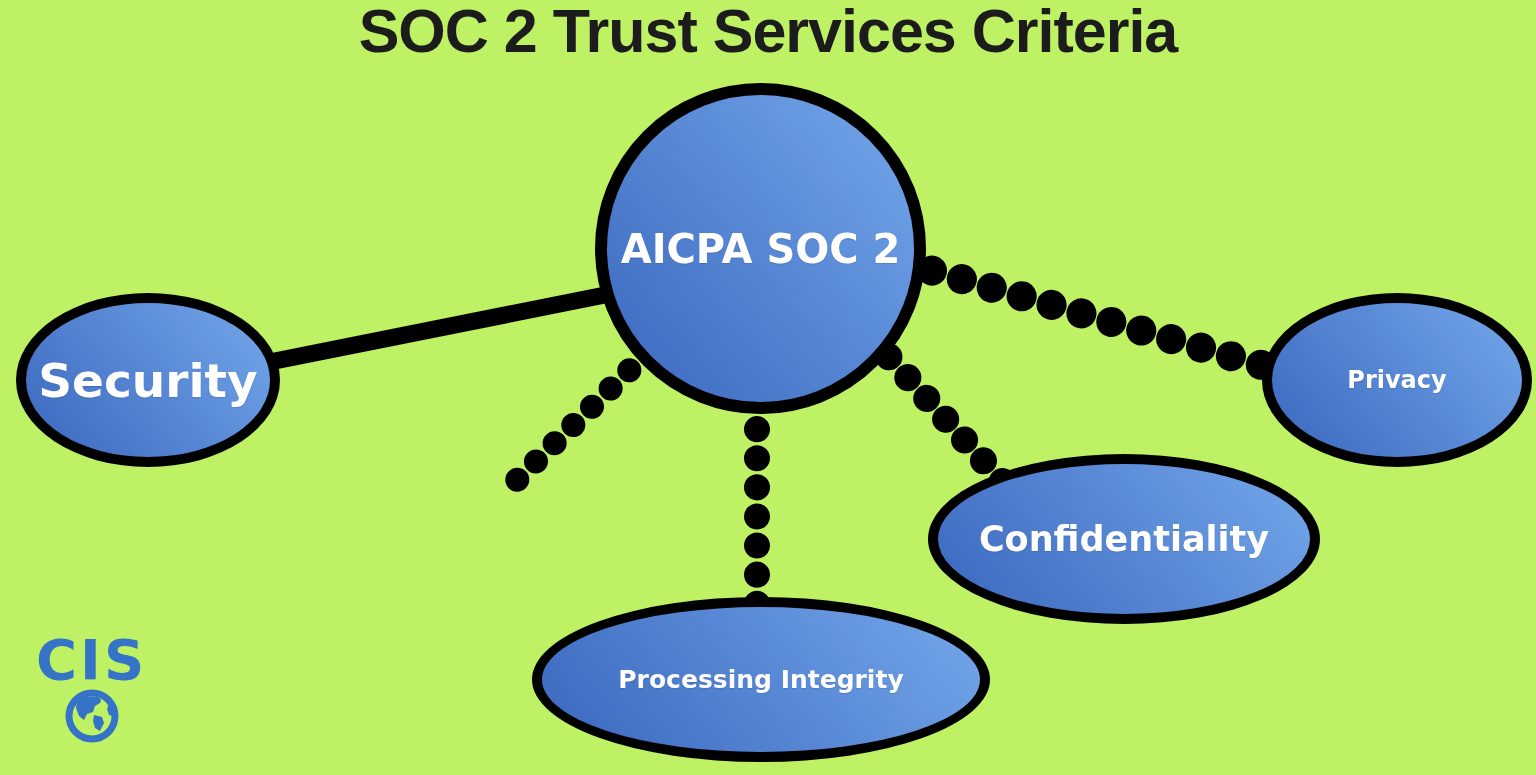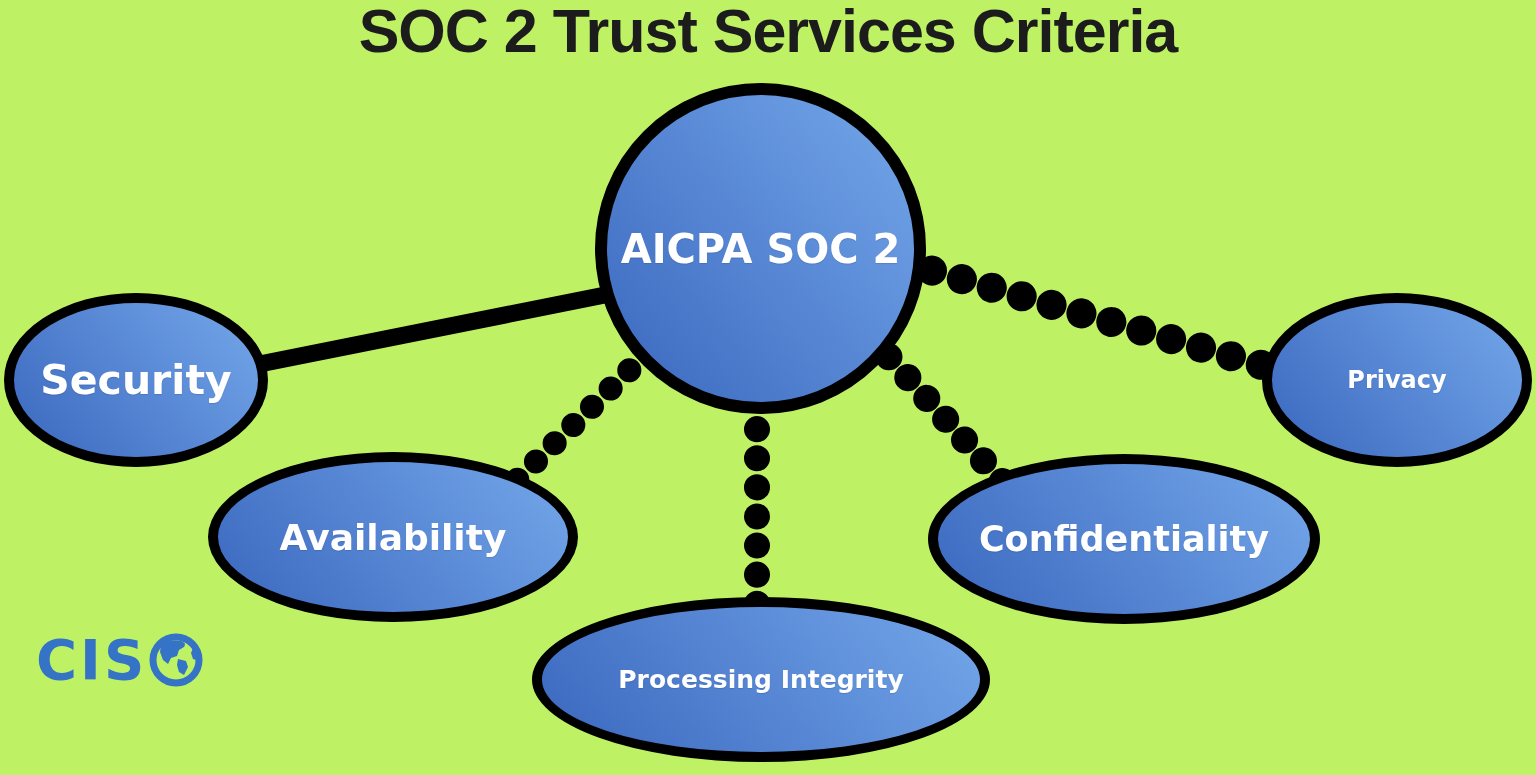--- a/index.html
+++ b/index.html
@@ -44,21 +44,21 @@
     color: #ffffff;
     font-weight: bold;
     text-shadow: 0 1px 1px rgba(0,0,0,0.12);
   }
   .node-center {
     left: 595px; top: 83px;
     width: 331px; height: 331px;
     border-width: 12px;
     font-size: 40px;
   }
-  .node-security        { left: 4px;   top: 293px; width: 264px; height: 174px; font-size: 41px; }
+  .node-security        { left: 16px;   top: 293px; width: 264px; height: 174px; font-size: 47px; }
   .node-availability    { left: 208px;  top: 452px; width: 370px; height: 170px; font-size: 36px; }
   .node-processing      { left: 532px;  top: 597px; width: 458px; height: 165px; font-size: 25px; }
   .node-confidentiality { left: 928px;  top: 454px; width: 392px; height: 170px; font-size: 35px; }
   .node-privacy         { left: 1262px; top: 293px; width: 270px; height: 174px; font-size: 24px; }
 
   .logo {
     position: absolute;
     left: 36px; top: 629px;
     line-height: 1;
   }
@@ -69,20 +69,21 @@
     letter-spacing: 0.5px;
   }
   .logo-line2 {
     display: flex;
     align-items: center;
     margin-top: 3px;
     font-size: 56px;
     font-weight: bold;
     color: #3473c6;
     letter-spacing: 3px;
+    flex-direction: column;
   }
   .globe {
     width: 56px;
     height: 56px;
     margin-left: 1px;
     display: inline-block;
   }
 </style>
 </head>
 <body>
@@ -100,23 +101,20 @@
   </svg>
 
   <div class="node node-center">
     <span>AICPA SOC 2</span>
   </div>
 
   <div class="node node-security">
     <span>Security</span>
   </div>
 
-  <div class="node node-availability">
-    <span>Availability</span>
-  </div>
 
   <div class="node node-processing">
     <span>Processing Integrity</span>
   </div>
 
   <div class="node node-confidentiality">
     <span>Confidentiality</span>
   </div>
 
   <div class="node node-privacy">

